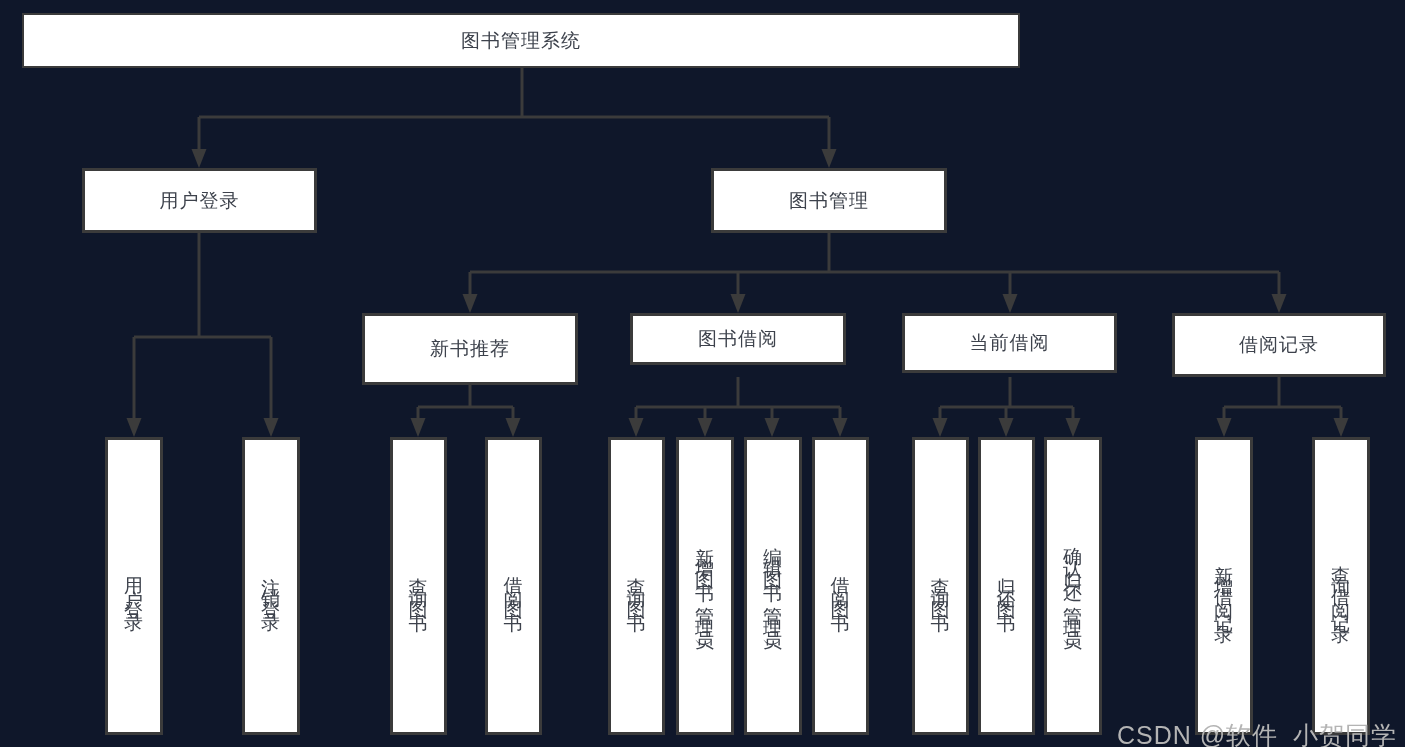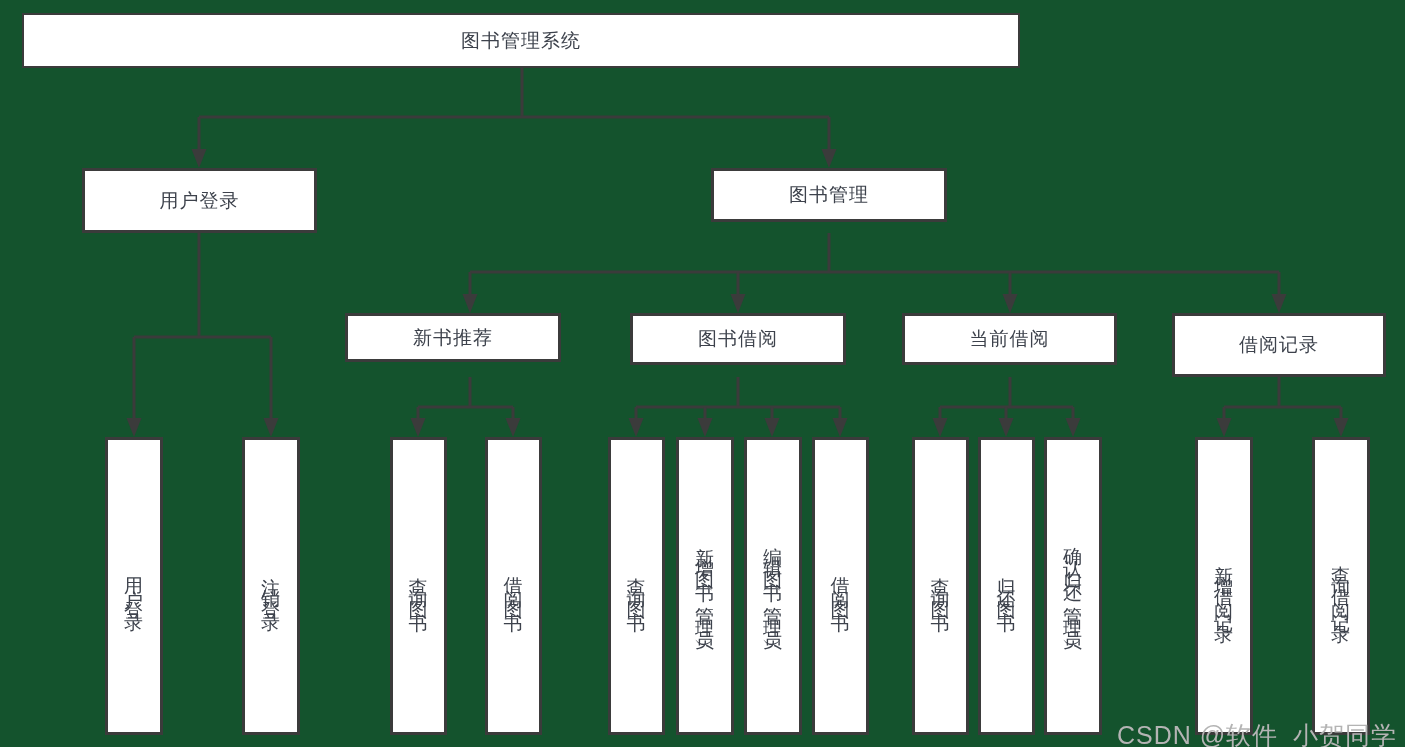--- a/index.html
+++ b/index.html
@@ -1,20 +1,20 @@
 <!DOCTYPE html>
 <html><head>
 <meta charset="utf-8">
 <title>图书管理系统</title>
 <style>
   html,body{margin:0;padding:0;background:#ffffff;}
   .stage{
     position:relative;
     width:1405px;height:747px;
-    background:#14532d;
+    background:#0f172a;
     font-family:"Liberation Sans","DejaVu Sans",sans-serif;
     overflow:hidden;
   }
   .connectors{position:absolute;left:0;top:0;width:1405px;height:747px;}
   .node{
     position:absolute;
     background:#ffffff;
     border:3px solid #3b3b3b;
     box-sizing:border-box;
     display:flex;align-items:center;justify-content:center;
@@ -121,25 +121,25 @@
       <polygon points="998.5,418 1013.5,418 1006,437"></polygon>
       <polygon points="1065.5,418 1080.5,418 1073,437"></polygon>
       <polygon points="1216.5,418 1231.5,418 1224,437"></polygon>
       <polygon points="1333.5,418 1348.5,418 1341,437"></polygon>
     </g>
   </svg>
 
   <div class="node root" style="left:22px;top:13px;width:998px;height:55px;">图书管理系统</div>
 
   <div class="node" style="left:82px;top:168px;width:235px;height:65px;">用户登录</div>
-  <div class="node" style="left:711px;top:168px;width:236px;height:54px;">图书管理</div>
+  <div class="node" style="left:711px;top:168px;width:236px;height:65px;">图书管理</div>
 
-  <div class="node" style="left:345px;top:313px;width:216px;height:49px;">新书推荐</div>
+  <div class="node" style="left:362px;top:313px;width:216px;height:72px;">新书推荐</div>
   <div class="node" style="left:630px;top:313px;width:216px;height:52px;">图书借阅</div>
-  <div class="node" style="left:902px;top:313px;width:215px;height:52px;text-align:center;">当前借阅</div>
+  <div class="node" style="left:902px;top:313px;width:215px;height:60px;text-align:center;">当前借阅</div>
   <div class="node" style="left:1172px;top:313px;width:214px;height:64px;">借阅记录</div>
 
   <div class="vnode" style="left:105px;width:58px;">
     <span class="vtext">用户登录</span>
   </div>
   <div class="vnode" style="left:242px;width:58px;">
     <span class="vtext">注销登录</span>
   </div>
 
   <div class="vnode" style="left:390px;width:57px;">

